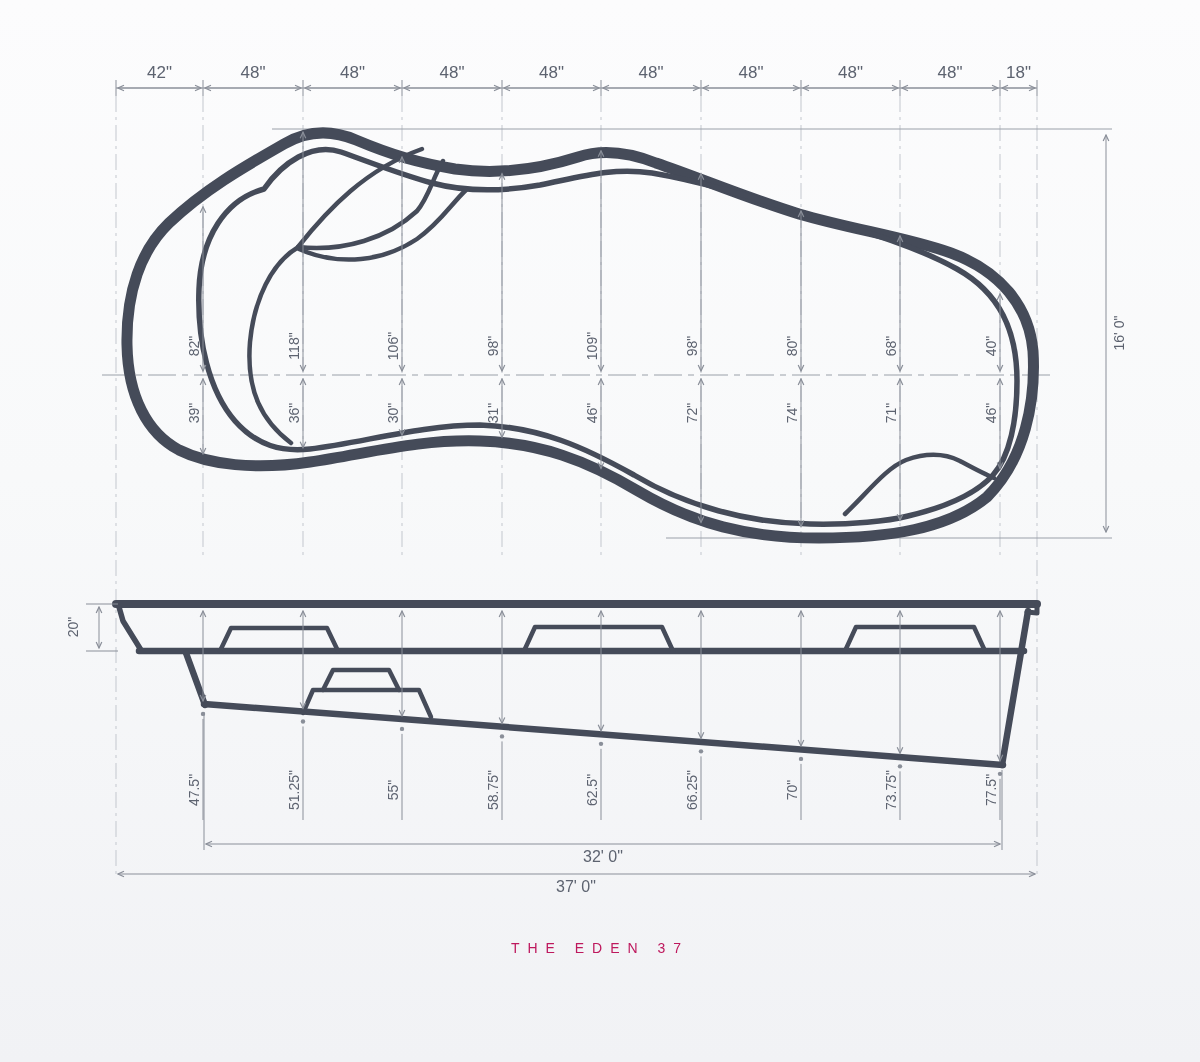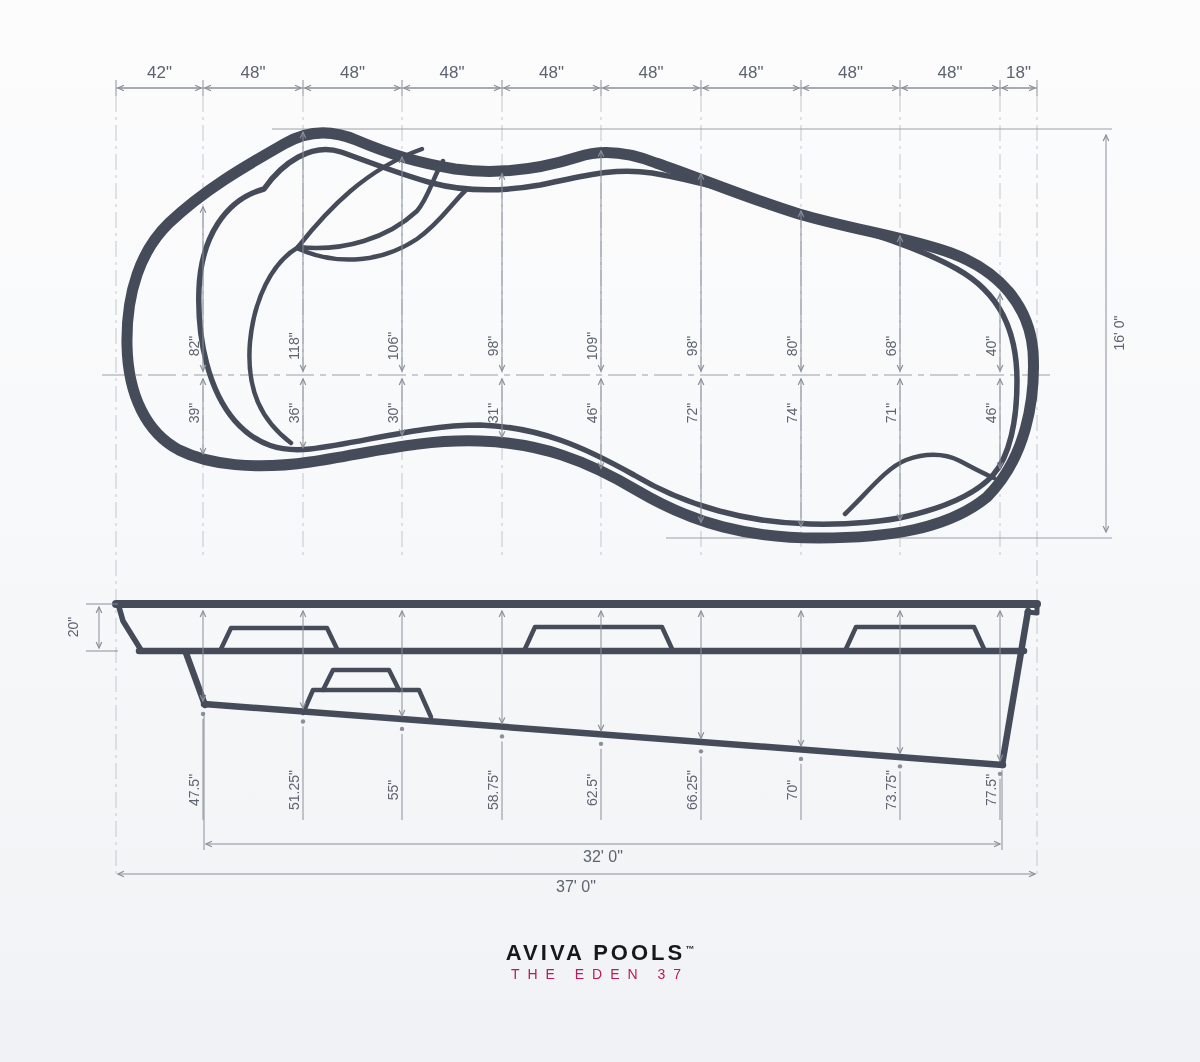--- a/index.html
+++ b/index.html
@@ -205,15 +205,14 @@
       <line x1="204" y1="712" x2="204" y2="850" stroke="#8a8f99" stroke-width="1"></line>
       <line x1="1002" y1="770" x2="1002" y2="850" stroke="#8a8f99" stroke-width="1"></line>
       <line x1="206" y1="844" x2="1000" y2="844" stroke="#8a8f99" stroke-width="1" marker-start="url(#ah)" marker-end="url(#ah)"></line>
       <text x="603" y="862" fill="#5d6370" font-size="16" text-anchor="middle" font-family="&quot;Liberation Sans&quot;,sans-serif">32' 0"</text>
       <line x1="118" y1="874" x2="1035" y2="874" stroke="#8a8f99" stroke-width="1" marker-start="url(#ah)" marker-end="url(#ah)"></line>
       <text x="576" y="892" fill="#5d6370" font-size="16" text-anchor="middle" font-family="&quot;Liberation Sans&quot;,sans-serif">37' 0"</text>
     </g>
 </svg>
 
 <div class="footer">
-  <div class="brand"><span>AVIVA POOLS</span><sup>™</sup></div>
   <div class="model">THE EDEN 37</div>
 </div>
 
 </body></html>

